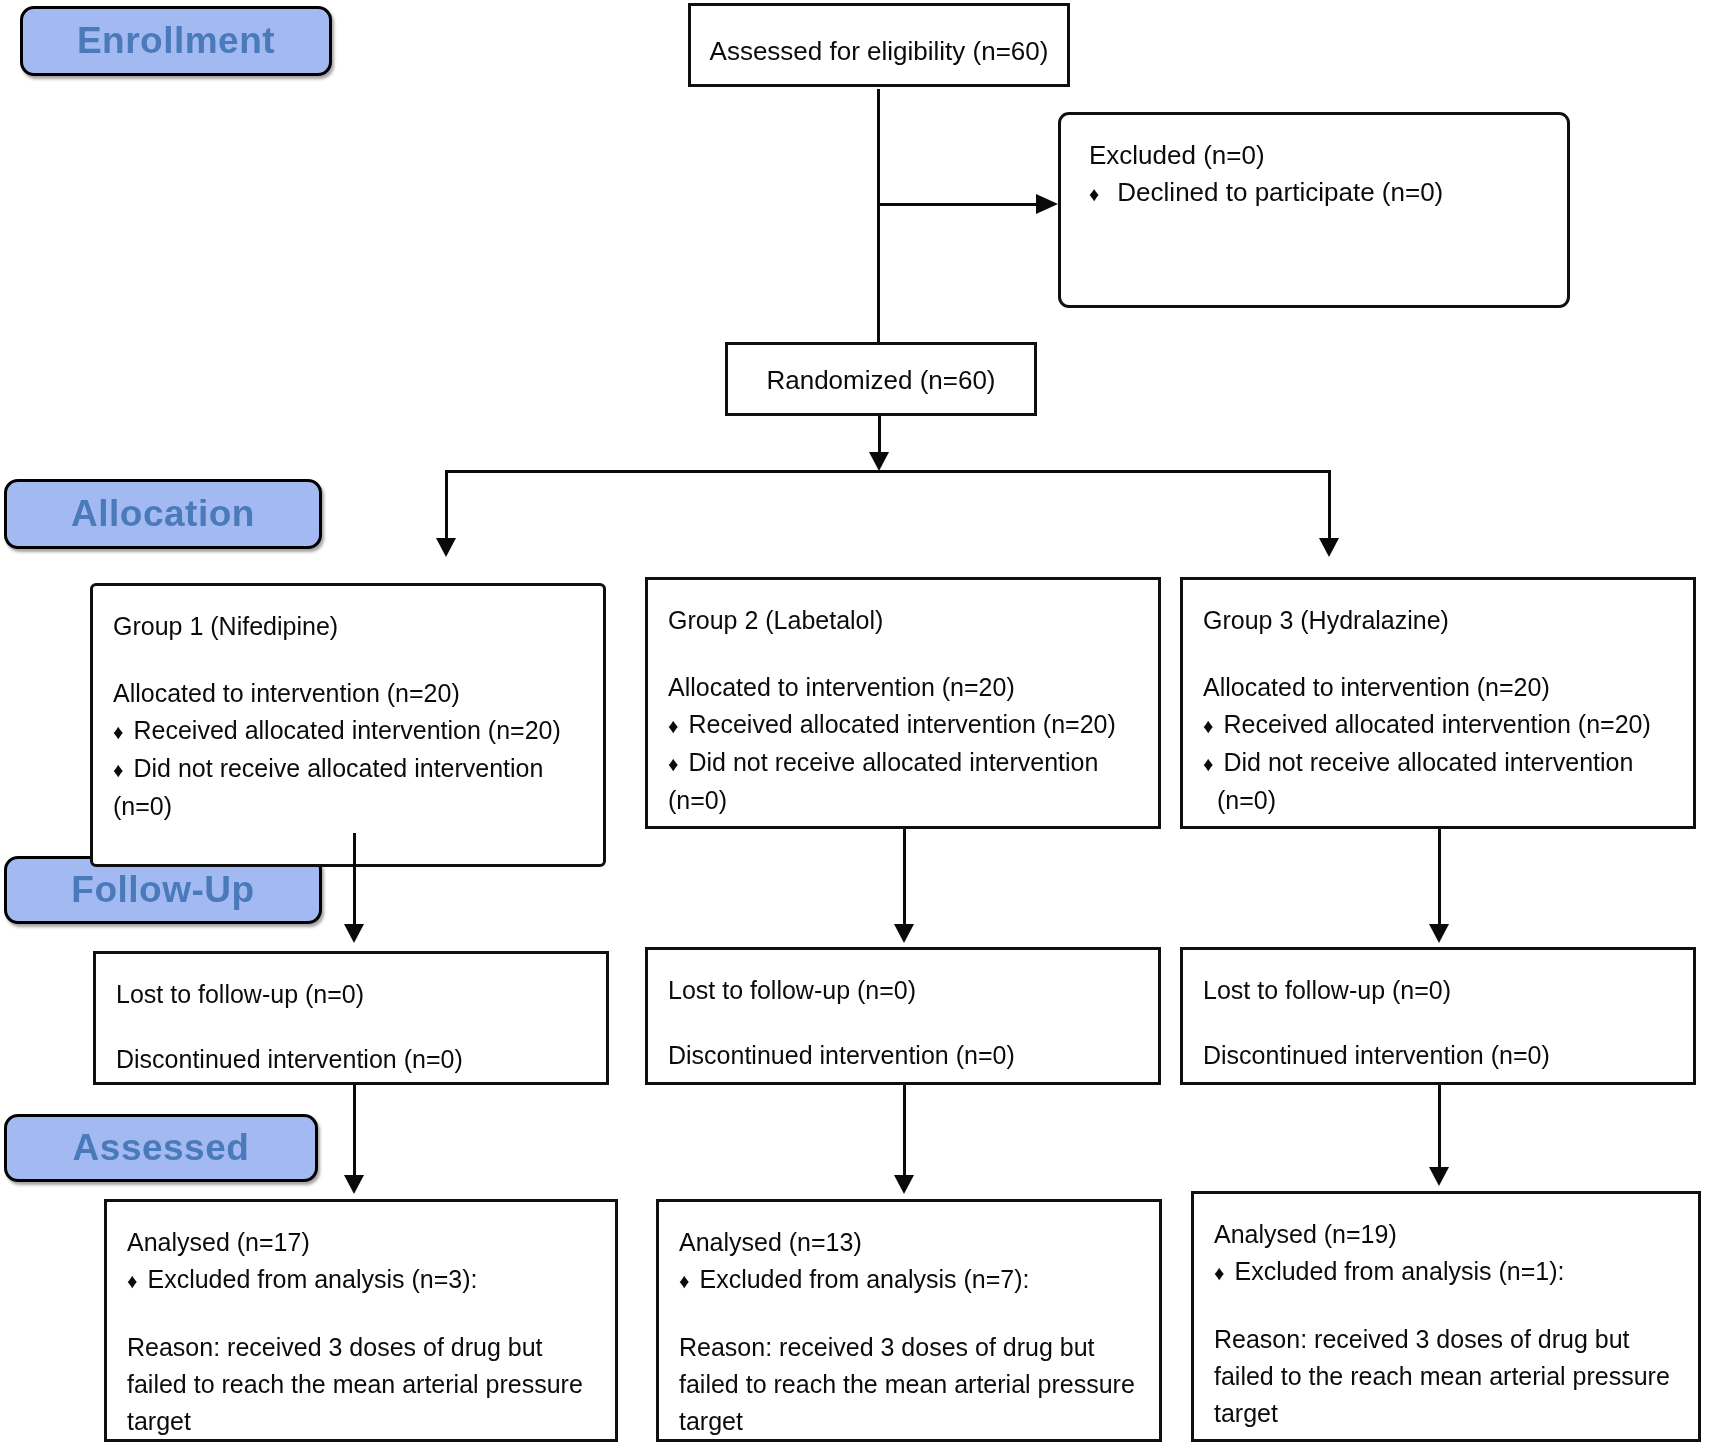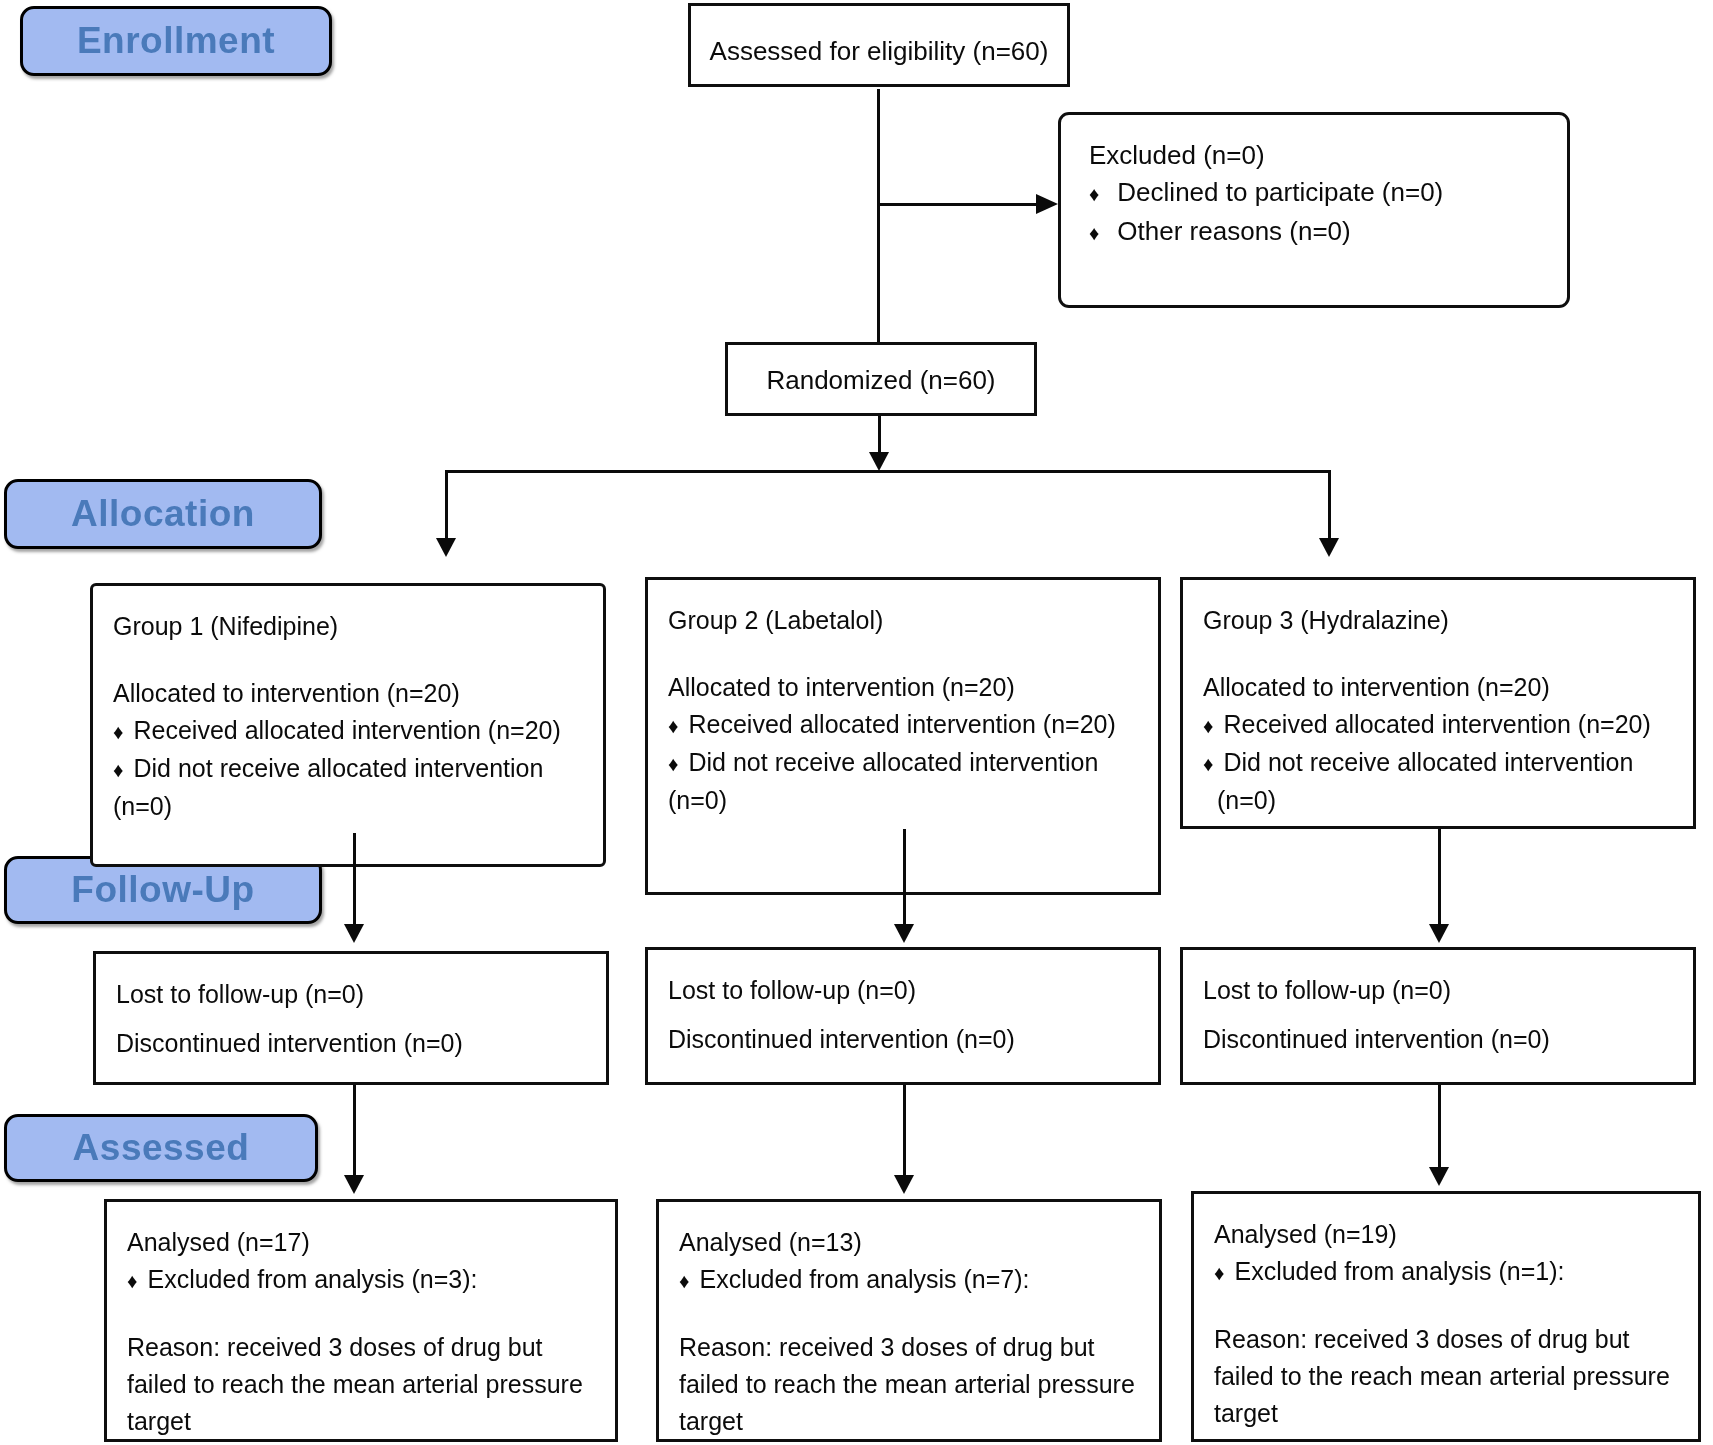--- a/index.html
+++ b/index.html
@@ -19,21 +19,21 @@
   .nbox{
     position:absolute;background:#ffffff;border:3px solid #0f0f0f;box-sizing:border-box;
     font-size:25px;line-height:37px;
   }
   .nbox.centered{display:flex;align-items:flex-end;justify-content:center;font-size:26px;padding-bottom:14px;}
   .pad{padding:22px 16px 0 20px;}
   .excluded-pad{padding:22px 14px 0 28px;font-size:26px;}
   .line{white-space:nowrap;}
   .reason{white-space:normal;margin-top:30px;}
   .spacer-lg{height:30px;}
-  .gap-follow{margin-top:12px;}
+  .gap-follow{margin-top:28px;}
   .brow .bullet{margin-right:10px;font-size:0.82em;}
   .excluded-pad .brow .bullet{margin-right:18px;font-size:0.78em;}
   .indent{padding-left:14px;}
   
   .cline{position:absolute;background:#0a0a0a;}
   .ah-down{position:absolute;width:0;height:0;border-left:10px solid transparent;border-right:10px solid transparent;border-top:19px solid #0a0a0a;}
   .ah-right{position:absolute;width:0;height:0;border-top:10px solid transparent;border-bottom:10px solid transparent;border-left:22px solid #0a0a0a;}
 </style>
 </head>
 <body>
@@ -47,43 +47,40 @@
 
   <div class="nbox centered" style="left:688px;top:3px;width:382px;height:84px;">
     <span>Assessed for eligibility (n=60)</span>
   </div>
 
   <div class="nbox excluded-pad" style="left:1058px;top:112px;width:512px;height:196px;border-radius:11px;">
     <div class="line">Excluded (n=0)</div>
     <div class="line brow">
       <span class="bullet">♦</span><span>Declined to participate (n=0)</span>
     </div>
-    <div class="line brow">
-      <span class="bullet">♦</span><span>Other reasons (n=0)</span>
-    </div>
   </div>
 
   <div class="nbox centered" style="left:725px;top:342px;width:312px;height:74px;">
     <span>Randomized (n=60)</span>
   </div>
 
   <div class="nbox pad" style="left:90px;top:583px;width:516px;height:284px;border-radius:6px;">
     <div class="line">Group 1 (Nifedipine)</div>
     <div class="spacer-lg"></div>
     <div class="line">Allocated to intervention (n=20)</div>
     <div class="line brow">
       <span class="bullet">♦</span><span>Received allocated intervention (n=20)</span>
     </div>
     <div class="line brow">
       <span class="bullet">♦</span><span>Did not receive allocated intervention</span>
     </div>
     <div class="line">(n=0)</div>
   </div>
 
-  <div class="nbox pad" style="left:645px;top:577px;width:516px;height:318px;">
+  <div class="nbox pad" style="left:645px;top:577px;width:516px;height:252px;">
     <div class="line">Group 2 (Labetalol)</div>
     <div class="spacer-lg"></div>
     <div class="line">Allocated to intervention (n=20)</div>
     <div class="line brow">
       <span class="bullet">♦</span><span>Received allocated intervention (n=20)</span>
     </div>
     <div class="line brow">
       <span class="bullet">♦</span><span>Did not receive allocated intervention</span>
     </div>
     <div class="line">(n=0)</div>

